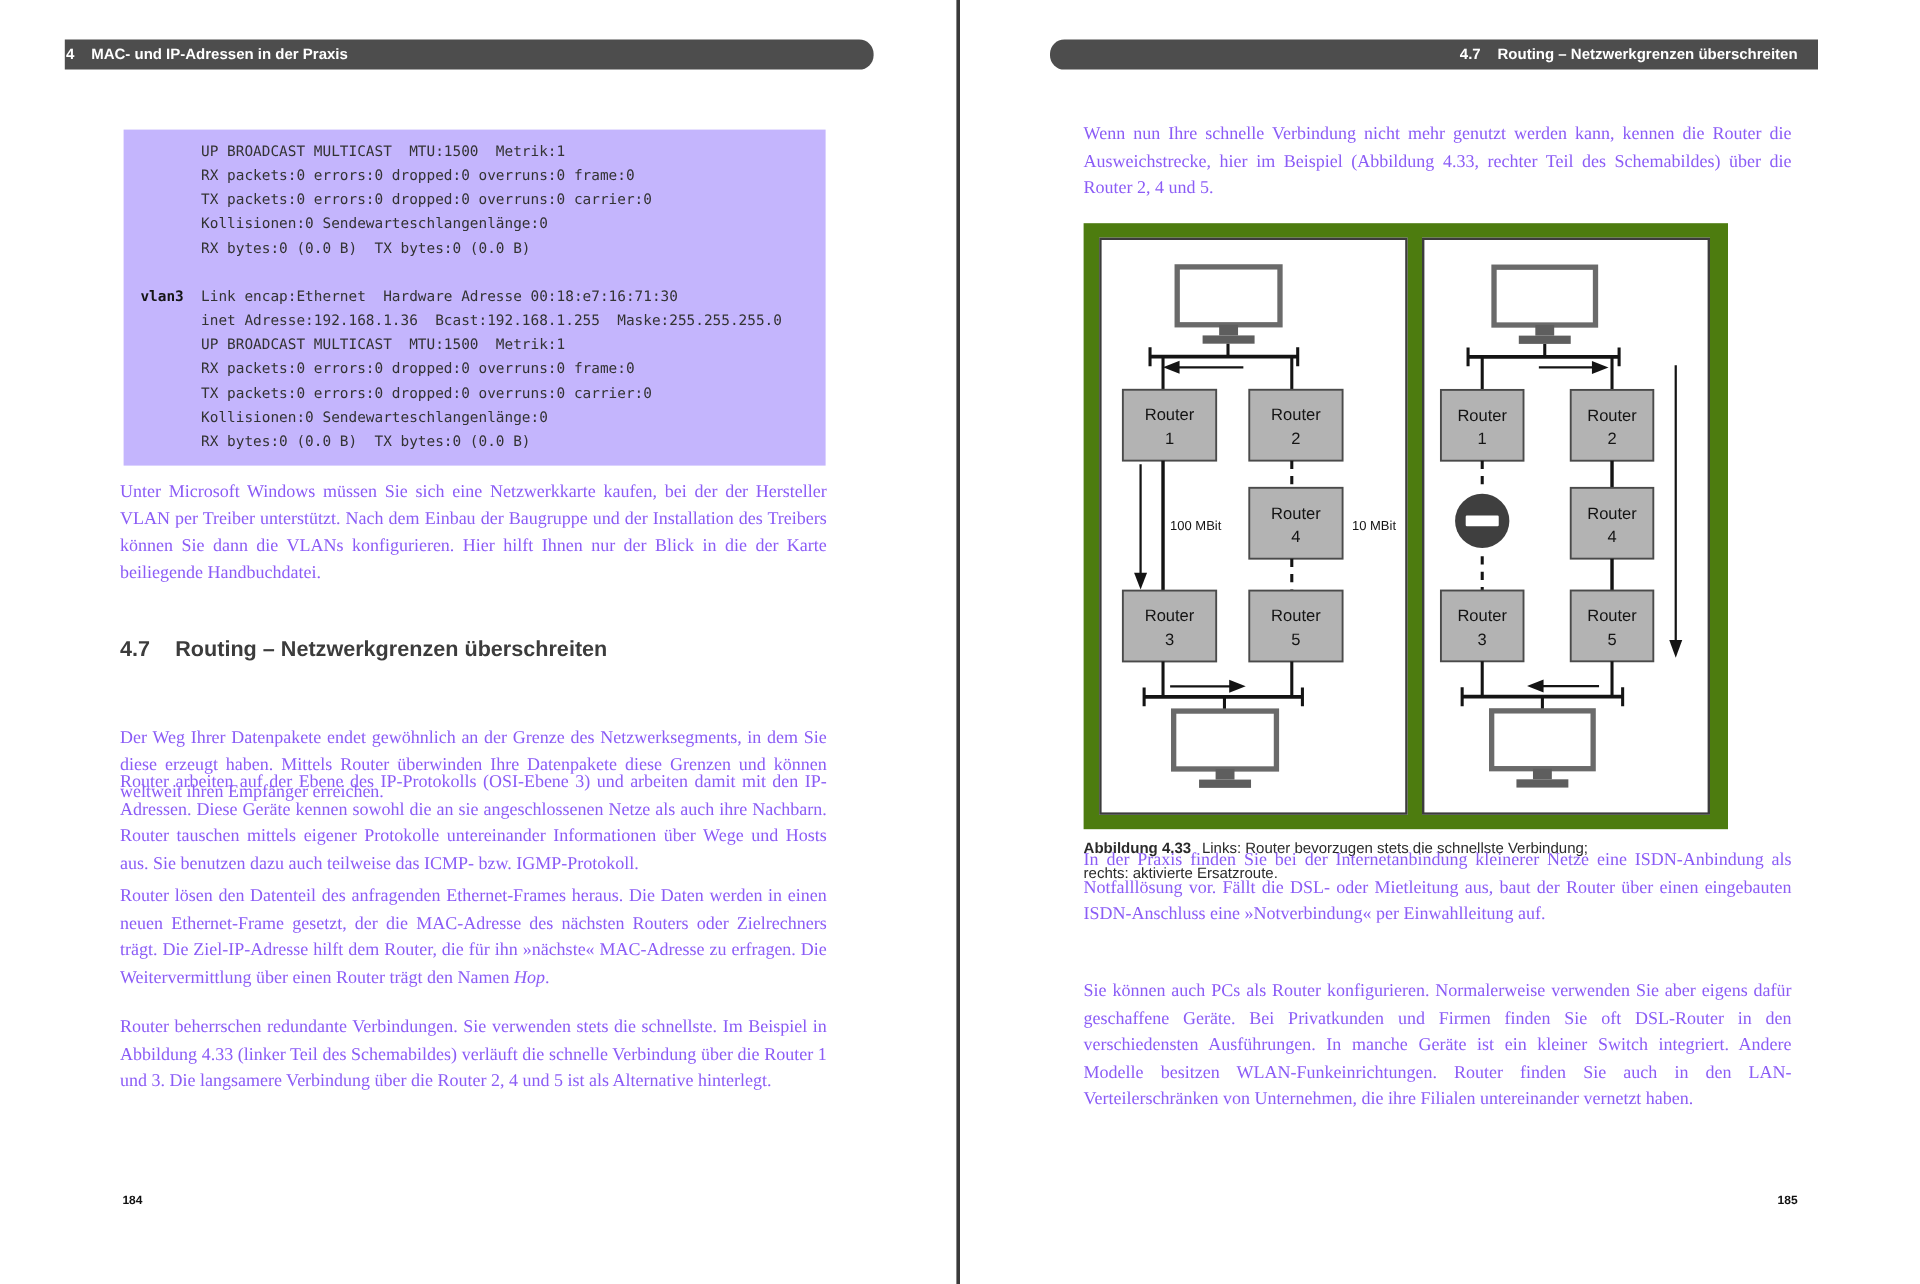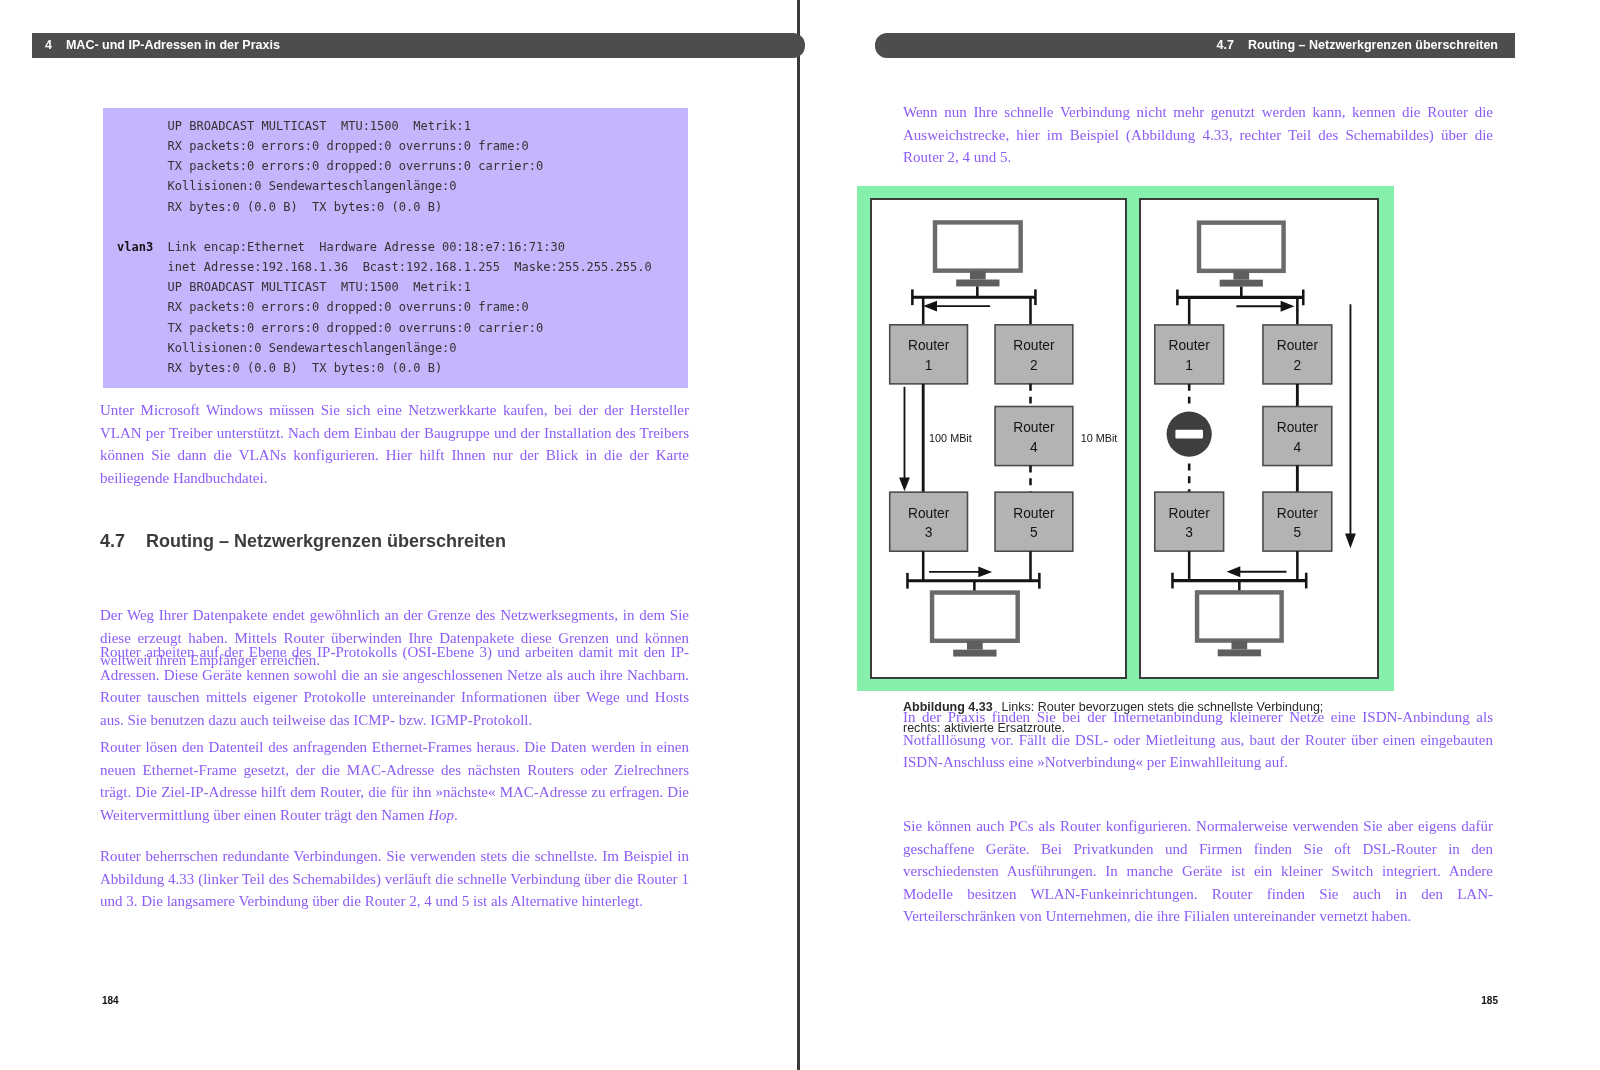--- a/index.html
+++ b/index.html
@@ -10,21 +10,21 @@
   }
   .spread-divider {
     position:absolute; left:797px; top:0; width:3px; height:1070px; background:#3a3a3a;
   }
   
   .runhead {
     position:absolute; top:33px; height:25px; background:#4d4d4d; color:#ffffff;
     font-family:"Liberation Sans", sans-serif; font-weight:bold; font-size:12.5px;
     line-height:25px; white-space:nowrap;
   }
-  .runhead-left { left:32px; width:773px; border-radius:0 12px 12px 0; padding-left:13px; }
+  .runhead-left { left:54px; width:674px; border-radius:0 12px 12px 0; padding-left:1px; }
   .runhead-right { left:875px; width:640px; border-radius:12px 0 0 12px; text-align:right; padding-right:17px; }
   .runhead .num { display:inline-block; margin-right:14px; }
   
   .codeblock {
     position:absolute; left:103px; top:108px; width:585px; height:280px;
     background:#c4b5fd; font-family:"DejaVu Sans Mono", monospace;
     font-size:12px; line-height:20.15px; color:#333333; white-space:pre;
     padding:8px 0 0 14px;
   }
   .codeblock b { color:#151515; }
@@ -36,21 +36,21 @@
   .para.pr { left:903px; width:590px; }
   .para i { font-style:italic; }
   .section-heading {
     position:absolute; left:100px; top:531px; width:589px;
     font-family:"Liberation Sans", sans-serif; font-weight:bold; font-size:18px; color:#3c3c3c;
     white-space:nowrap;
   }
   .section-heading .num { display:inline-block; width:46px; }
   
   .figure-wrap {
-    position:absolute; left:857px; top:186px; width:537px; height:505px; background:#86efac;
+    position:absolute; left:903px; top:186px; width:537px; height:505px; background:#4d7c0f;
   }
   .figure-panel { position:absolute; top:12px; background:#ffffff; border:2px solid #3c3c3c; }
   .figure-panel.left  { left:13px;  width:257px; height:481px; }
   .figure-panel.right { left:282px; width:240px; height:481px; }
   .figure-panel svg { display:block; width:100%; height:100%; }
   .fig-caption {
     position:absolute; left:903px; top:697px; width:590px;
     font-family:"Liberation Sans", sans-serif; font-size:12.5px; line-height:21px; color:#2a2a2a;
   }
   .fig-caption b { margin-right:9px; }

